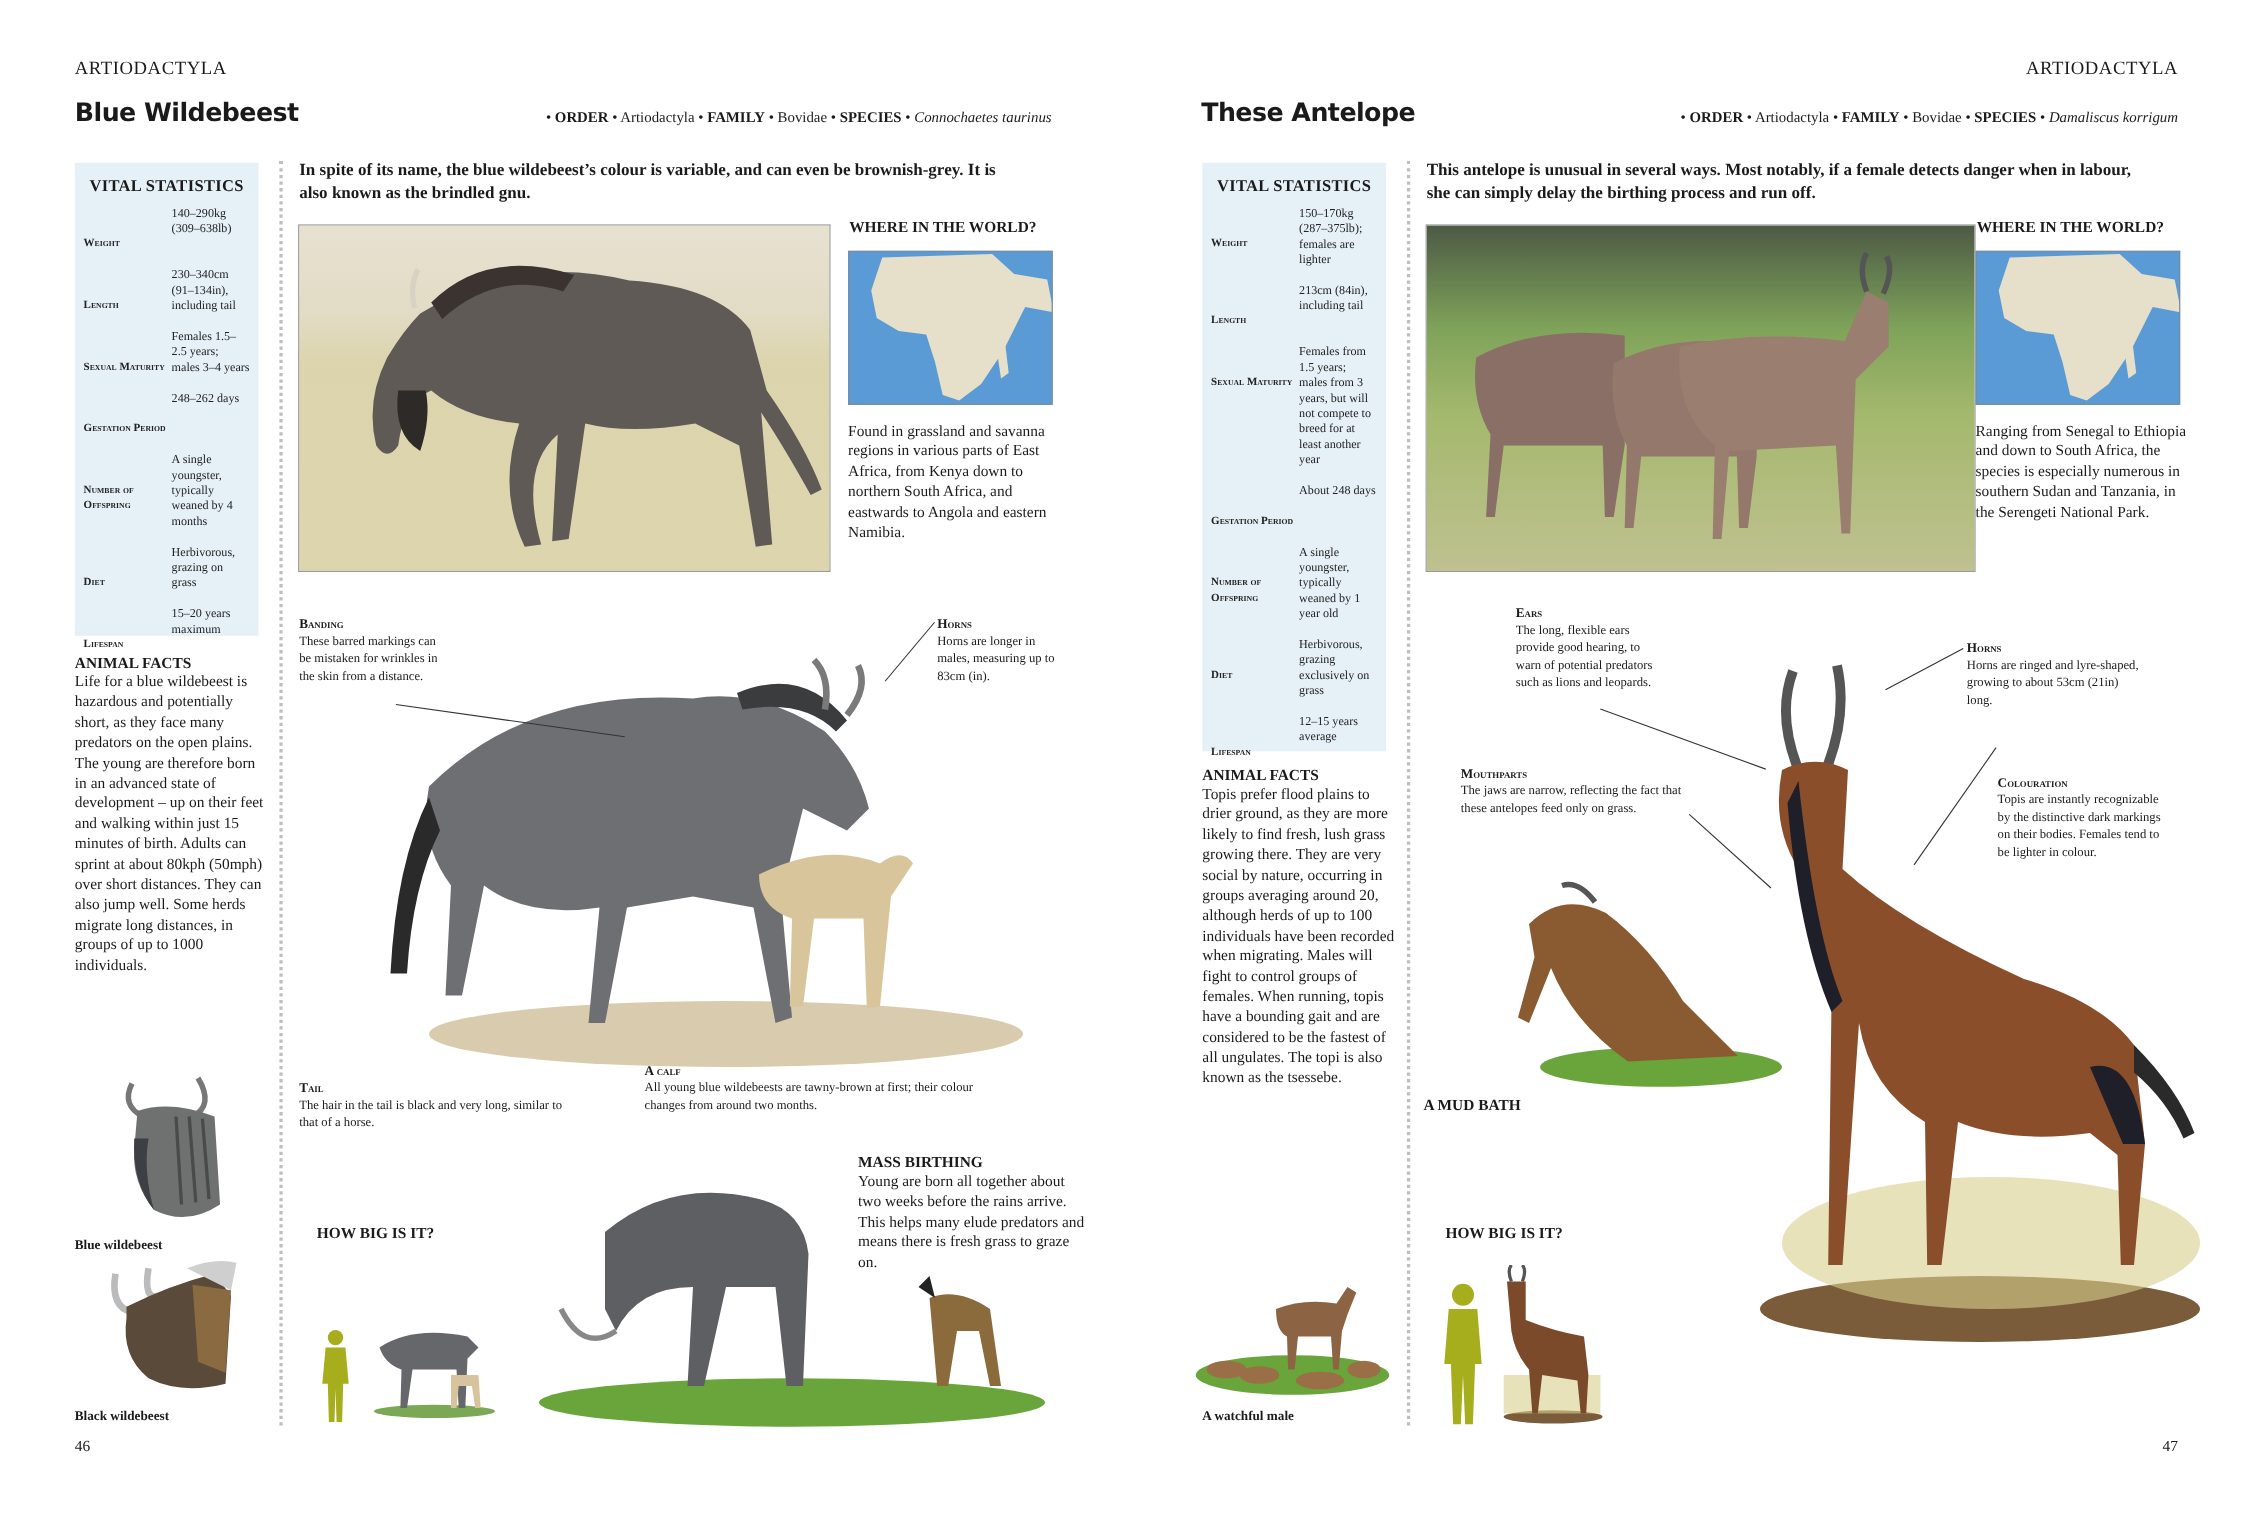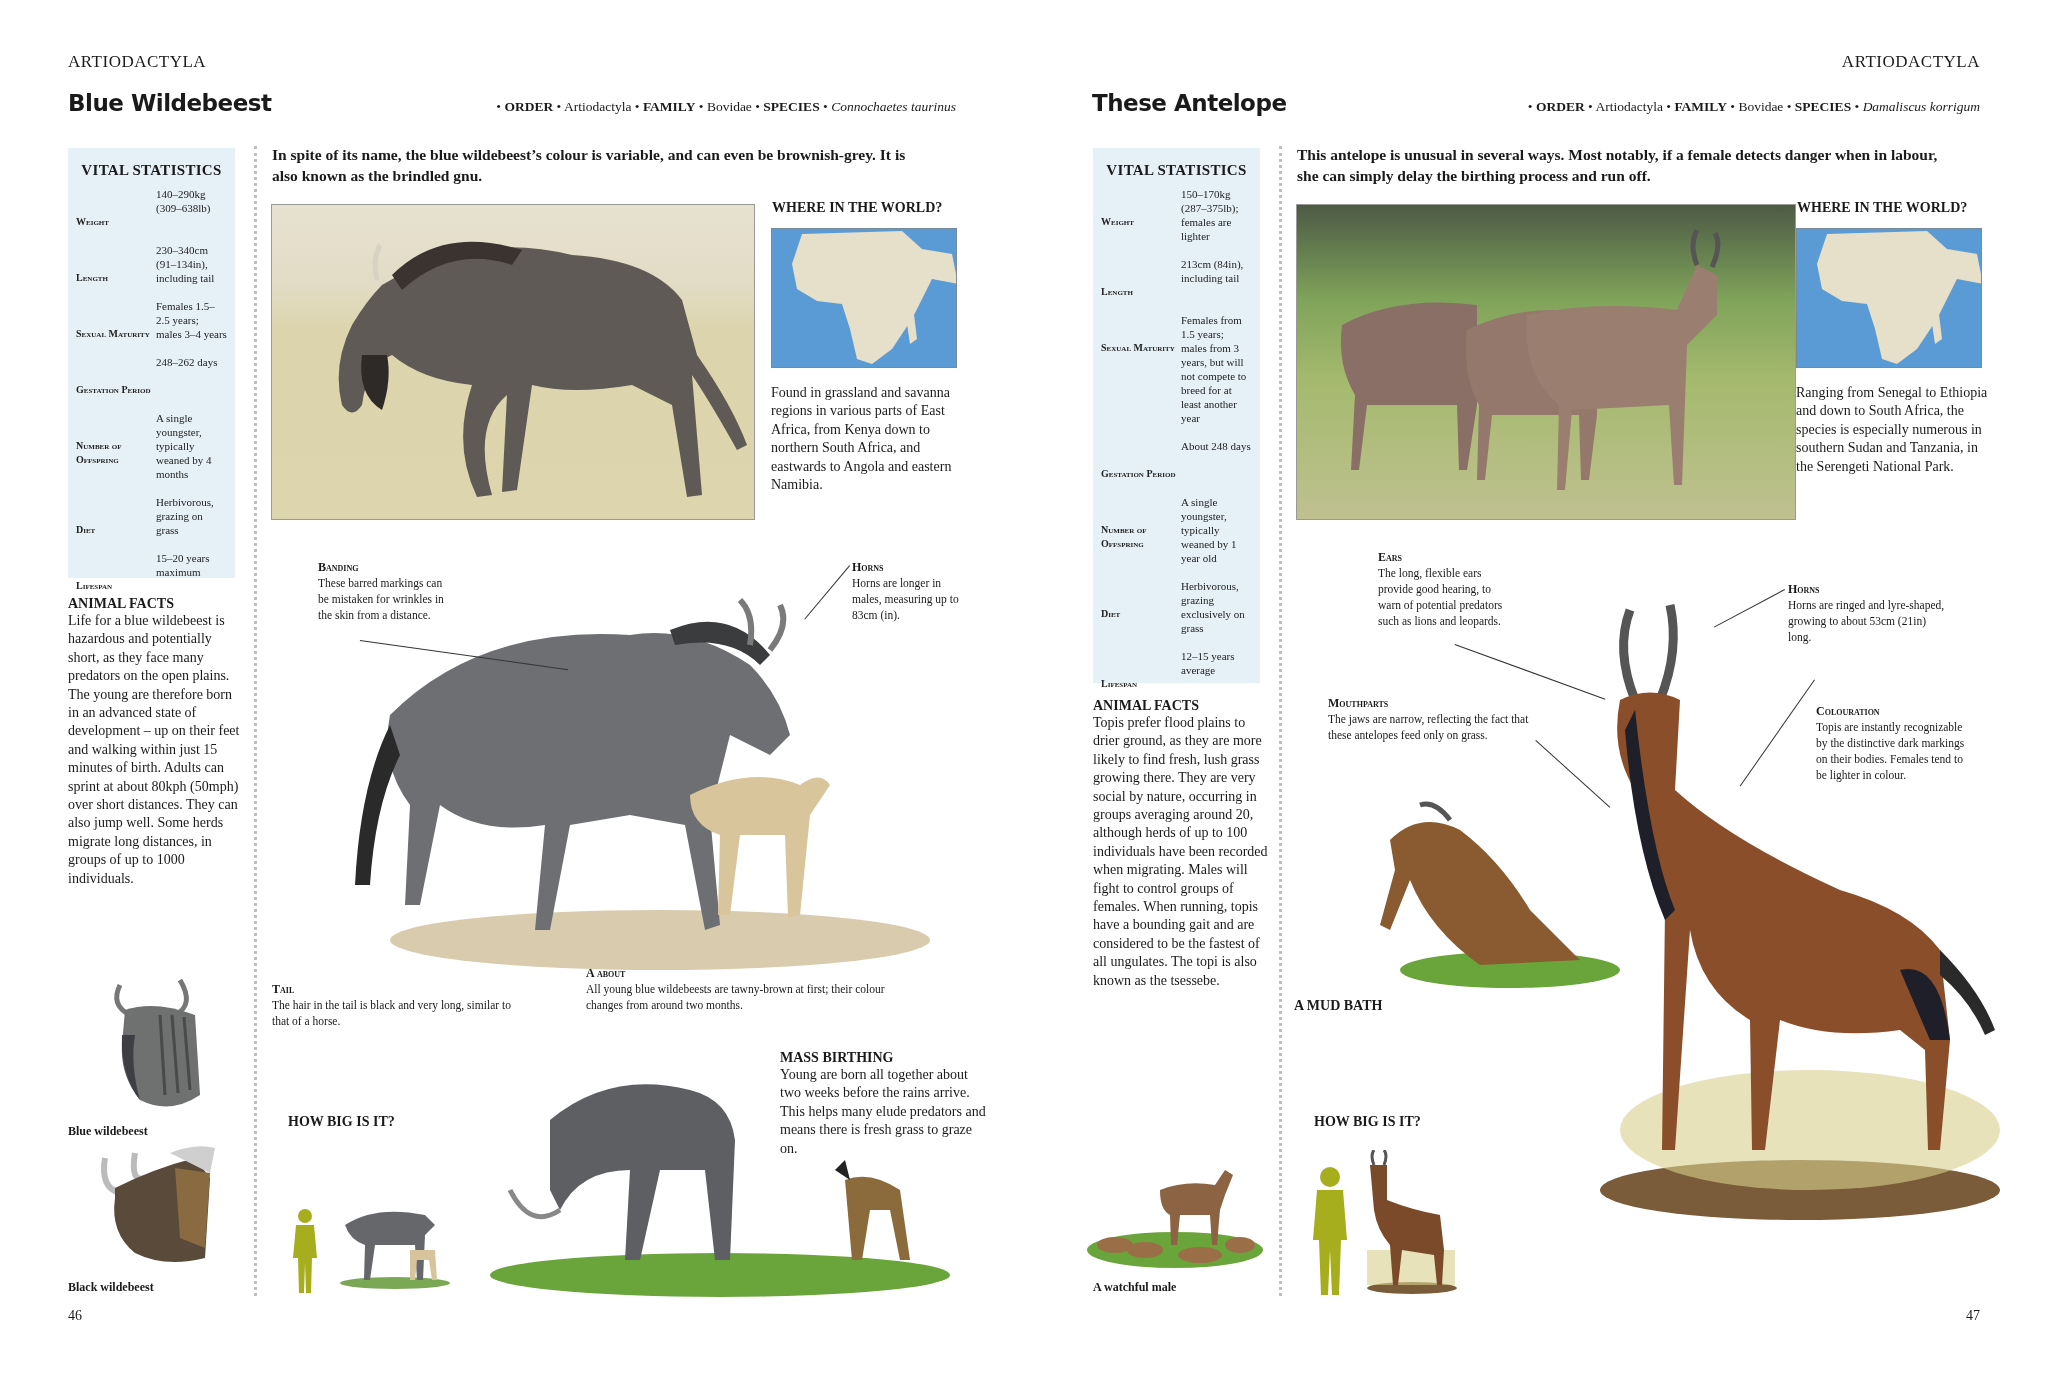--- a/index.html
+++ b/index.html
@@ -123,36 +123,36 @@
 <div class="abs" style="left:330px; top:585px; width:600px; height:400px;">
   <svg width="600" height="400" viewBox="0 0 600 400">
     <ellipse cx="330" cy="355" rx="270" ry="30" fill="#c9b58a" opacity="0.7"></ellipse>
     <path d="M60 130 Q150 40 300 50 Q360 40 420 80 Q450 110 460 150 L440 170 Q420 160 400 150 L380 230 L390 340 L375 345 L355 240 L300 230 L240 240 L220 345 L205 345 L215 240 Q150 250 110 220 L90 320 L75 320 L80 220 Q50 180 60 130 Z" fill="#6d6f72"></path>
     <path d="M340 45 Q400 20 440 70 L430 80 Q400 50 345 60 Z" fill="#3b3c3e"></path>
     <path d="M60 140 Q30 200 25 300 L40 300 Q45 220 70 170 Z" fill="#2a2a2a"></path>
     <path d="M420 60 Q425 30 410 15 M440 65 Q460 40 450 20" stroke="#7a7a7a" stroke-width="6" fill="none"></path>
     <path d="M360 210 Q420 180 470 200 Q490 185 500 200 L480 230 L470 330 L458 332 L455 250 L410 250 L400 330 L388 330 L390 250 Q360 240 360 210 Z" fill="#d9c59c"></path>
   </svg>
 </div>
-<div class="abs callout" style="left:272px; top:560px; width:130px;margin-left:46px;">
+<div class="abs callout" style="left:272px; top:560px; width:130px;">
   <h5>Banding</h5>
   <p>These barred markings can be mistaken for wrinkles in the skin from a distance.</p>
 </div>
 <div class="leader" style="left:360px; top:640px; width:210px; transform: rotate(8deg);"></div>
 <div class="abs callout" style="left:852px; top:560px; width:110px;">
   <h5>Horns</h5>
   <p>Horns are longer in males, measuring up to 83cm (in).</p>
 </div>
 <div class="leader" style="left:850px; top:566px; width:70px; transform: rotate(130deg);"></div>
 <div class="abs callout" style="left:272px; top:982px; width:240px;">
   <h5>Tail</h5>
   <p>The hair in the tail is black and very long, similar to that of a horse.</p>
 </div>
 <div class="abs callout" style="left:586px; top:966px; width:300px;">
-  <h5>A about</h5>
+  <h5>A calf</h5>
   <p>All young blue wildebeests are tawny-brown at first; their colour changes from around two months.</p>
 </div>
 
 <div class="abs box-text" style="left:754px; top:1050px; width:210px;margin-left:26px;">
   <div class="sec-head">MASS BIRTHING</div>
   <p>Young are born all together about two weeks before the rains arrive. This helps many elude predators and means there is fresh grass to graze on.</p>
 </div>
 <div class="abs" style="left:490px; top:1060px; width:480px; height:240px;">
   <svg width="480" height="240" viewBox="0 0 480 240">
     <ellipse cx="230" cy="215" rx="230" ry="22" fill="#6aa53b"></ellipse>

